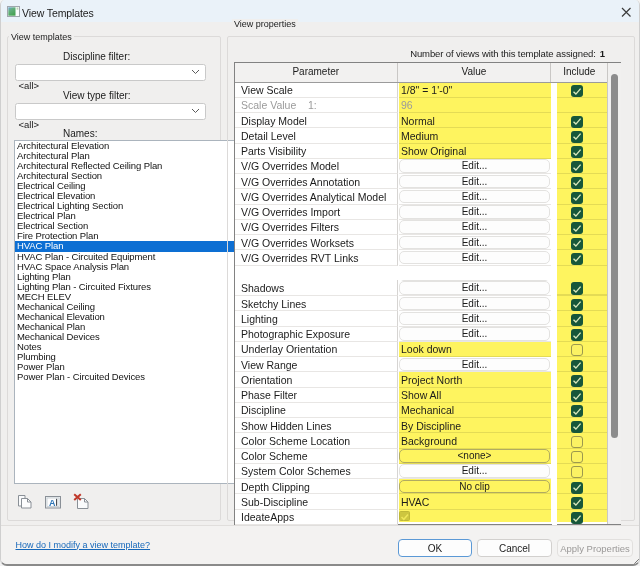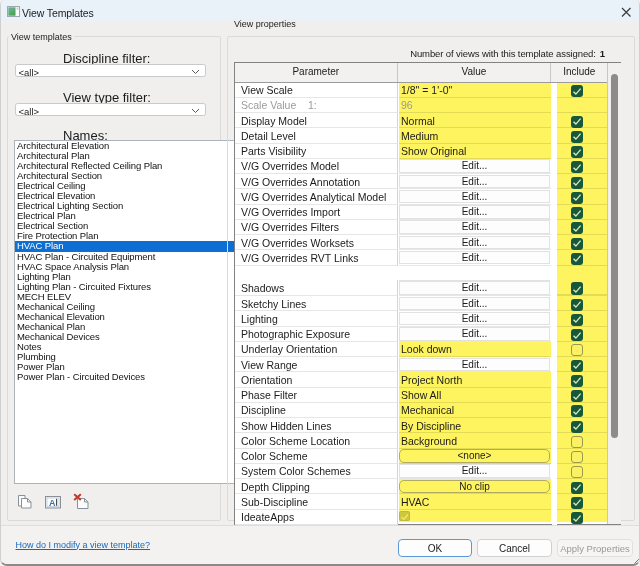--- a/index.html
+++ b/index.html
@@ -6,22 +6,22 @@
 html,body { width:640px; height:566px; font-family:"Liberation Sans", sans-serif; background:#F2F2F2; }
 #win { position:absolute; left:0; top:0; width:640px; height:566px; background:#F0EFEE;
   border-left:1px solid #CFCFCF; border-right:1px solid #CFCFCF; border-bottom:2px solid #8A8A8A;
   border-radius:5px 5px 7px 7px; overflow:hidden; }
 #titlebar { position:absolute; left:0; top:0; width:100%; height:21.5px; background:#EAF2F9; }
 #titleicon { position:absolute; left:6px; top:5.5px; }
 #title { position:absolute; left:21px; top:7px; font-size:10.5px; letter-spacing:-0.1px; color:#1b1b1b; }
 #closex { position:absolute; left:614px; top:3px; width:22px; height:18px; }
 .grouplbl { position:absolute; font-size:9px; color:#1b1b1b; background:#F0EFEE; padding:0 2px; z-index:3; }
 .groupbox { position:absolute; border:1px solid #DCDAD9; border-radius:2px; }
-.lbl { position:absolute; font-size:13px; color:#1b1b1b;padding-left:47px; }
-.combo { position:absolute; left:13.5px; width:191.5px; height:13px; background:#fff; border:1px solid #C9C9C9; border-radius:2.5px; font-size:9.5px; color:#1b1b1b; padding:2px 0 0 3px; }
+.lbl { position:absolute; font-size:10px; color:#1b1b1b;padding-left:47px; }
+.combo { position:absolute; left:13.5px; width:191.5px; height:13px; background:#fff; border:1px solid #C9C9C9; border-radius:2.5px; font-size:9.5px; color:#1b1b1b; padding:15px 0 0 3px; }
 .combo svg { position:absolute; right:5.5px; top:4px; }
 #namelist { position:absolute; left:13px; top:139.5px; width:224px; height:344px; background:#fff; border:1px solid #ABB4BD; overflow:hidden; padding-top:0.5px; }
 .li { height:10.05px; line-height:10.15px; font-size:9.5px; letter-spacing:-0.1px; color:#111; padding-left:2px; white-space:nowrap; }
 .li.sel { background:#0D6FD3; color:#fff; }
 #helplink { position:absolute; left:14.5px; top:539.5px; font-size:9px; color:#1668BA; text-decoration:underline; }
 #numviews { position:absolute; right:34px; top:48px; font-size:9.5px; letter-spacing:-0.1px; color:#1b1b1b; }
 #numviews b { margin-left:4px; }
 
 #tbl { position:absolute; left:233px; top:62px; width:387px; height:462.5px; background:#fff; border:1px solid #828282; }
 #thead { position:absolute; left:0; top:0; width:372px; height:19.5px; background:#F2F1F0; border-bottom:1px solid #9B9B9B; }
@@ -32,21 +32,21 @@
 #tbody { position:absolute; left:0; top:19.5px; width:372px; height:443px; overflow:hidden; }
 .row { position:absolute; left:0; width:372px; height:15.25px; }
 .row { top:0; }
 .pcell,.pgray { position:absolute; left:0; top:0; width:162.5px; height:15.25px; background:#fff; border-right:1px solid #D6D4D2; border-bottom:1px solid #E8E6E4; font-size:10.5px; color:#1b1b1b; padding:1.5px 0 0 6px; white-space:nowrap; overflow:hidden; }
 .pgray { color:#9B9B9B; }
 .vcell { position:absolute; left:163.5px; top:0; width:152px; height:15.25px; border-bottom:1px solid #E8E6E4; }
 .vy { background:#FEF45F; border-bottom:1px solid #E4DB55; }
 .vw { background:#fff; }
 .vtext { position:absolute; left:2.5px; top:1.5px; font-size:10.5px; color:#1b1b1b; white-space:nowrap; }
 .vgray { color:#9B9B9B; }
-.editbtn { position:absolute; left:0.5px; top:0.5px; width:151px; height:13.5px; background:#FDFDFD; border:1px solid #E3E2E0; border-radius:0; font-size:10px; color:#1b1b1b; text-align:center; line-height:12.5px; }
+.editbtn { position:absolute; left:0.5px; top:0.5px; width:151px; height:13.5px; background:#FDFDFD; border:1px solid #E3E2E0; border-radius:5px; font-size:10px; color:#1b1b1b; text-align:center; line-height:12.5px; }
 .ybtn { position:absolute; left:0.5px; top:0.5px; width:151px; height:13.5px; background:#FEF45F; border:1px solid #B1AB61; border-radius:5px; font-size:10px; color:#1b1b1b; text-align:center; line-height:12.5px; }
 .icell { position:absolute; left:321.5px; top:0; width:50.5px; height:15.25px; background:transparent; border-bottom:1px solid #E4DB55; }
 .chk { position:absolute; left:14px; top:2.5px; width:12px; height:12px; background:#17573A; border-radius:3px; }
 .chk svg { position:absolute; left:1px; top:1.5px; }
 .unchk { position:absolute; left:14px; top:2.5px; width:12px; height:12px; background:#FBF263; border:1px solid #9C994E; border-radius:3px; }
 .gchk { position:absolute; left:0.5px; top:1.5px; width:10.5px; height:10px; background:#CDC63F; border:1px solid #BFB838; border-radius:1.5px; }
 .gchk svg { position:absolute; left:0px; top:1px; }
 #sbar { position:absolute; left:372px; top:0; width:14px; height:460.5px; background:#F1F0EF; border-left:1px solid #C9C7C5; }
 #sthumb { position:absolute; left:3px; top:11px; width:7px; height:364px; background:#8C8C8C; border-radius:3.5px; }
 

